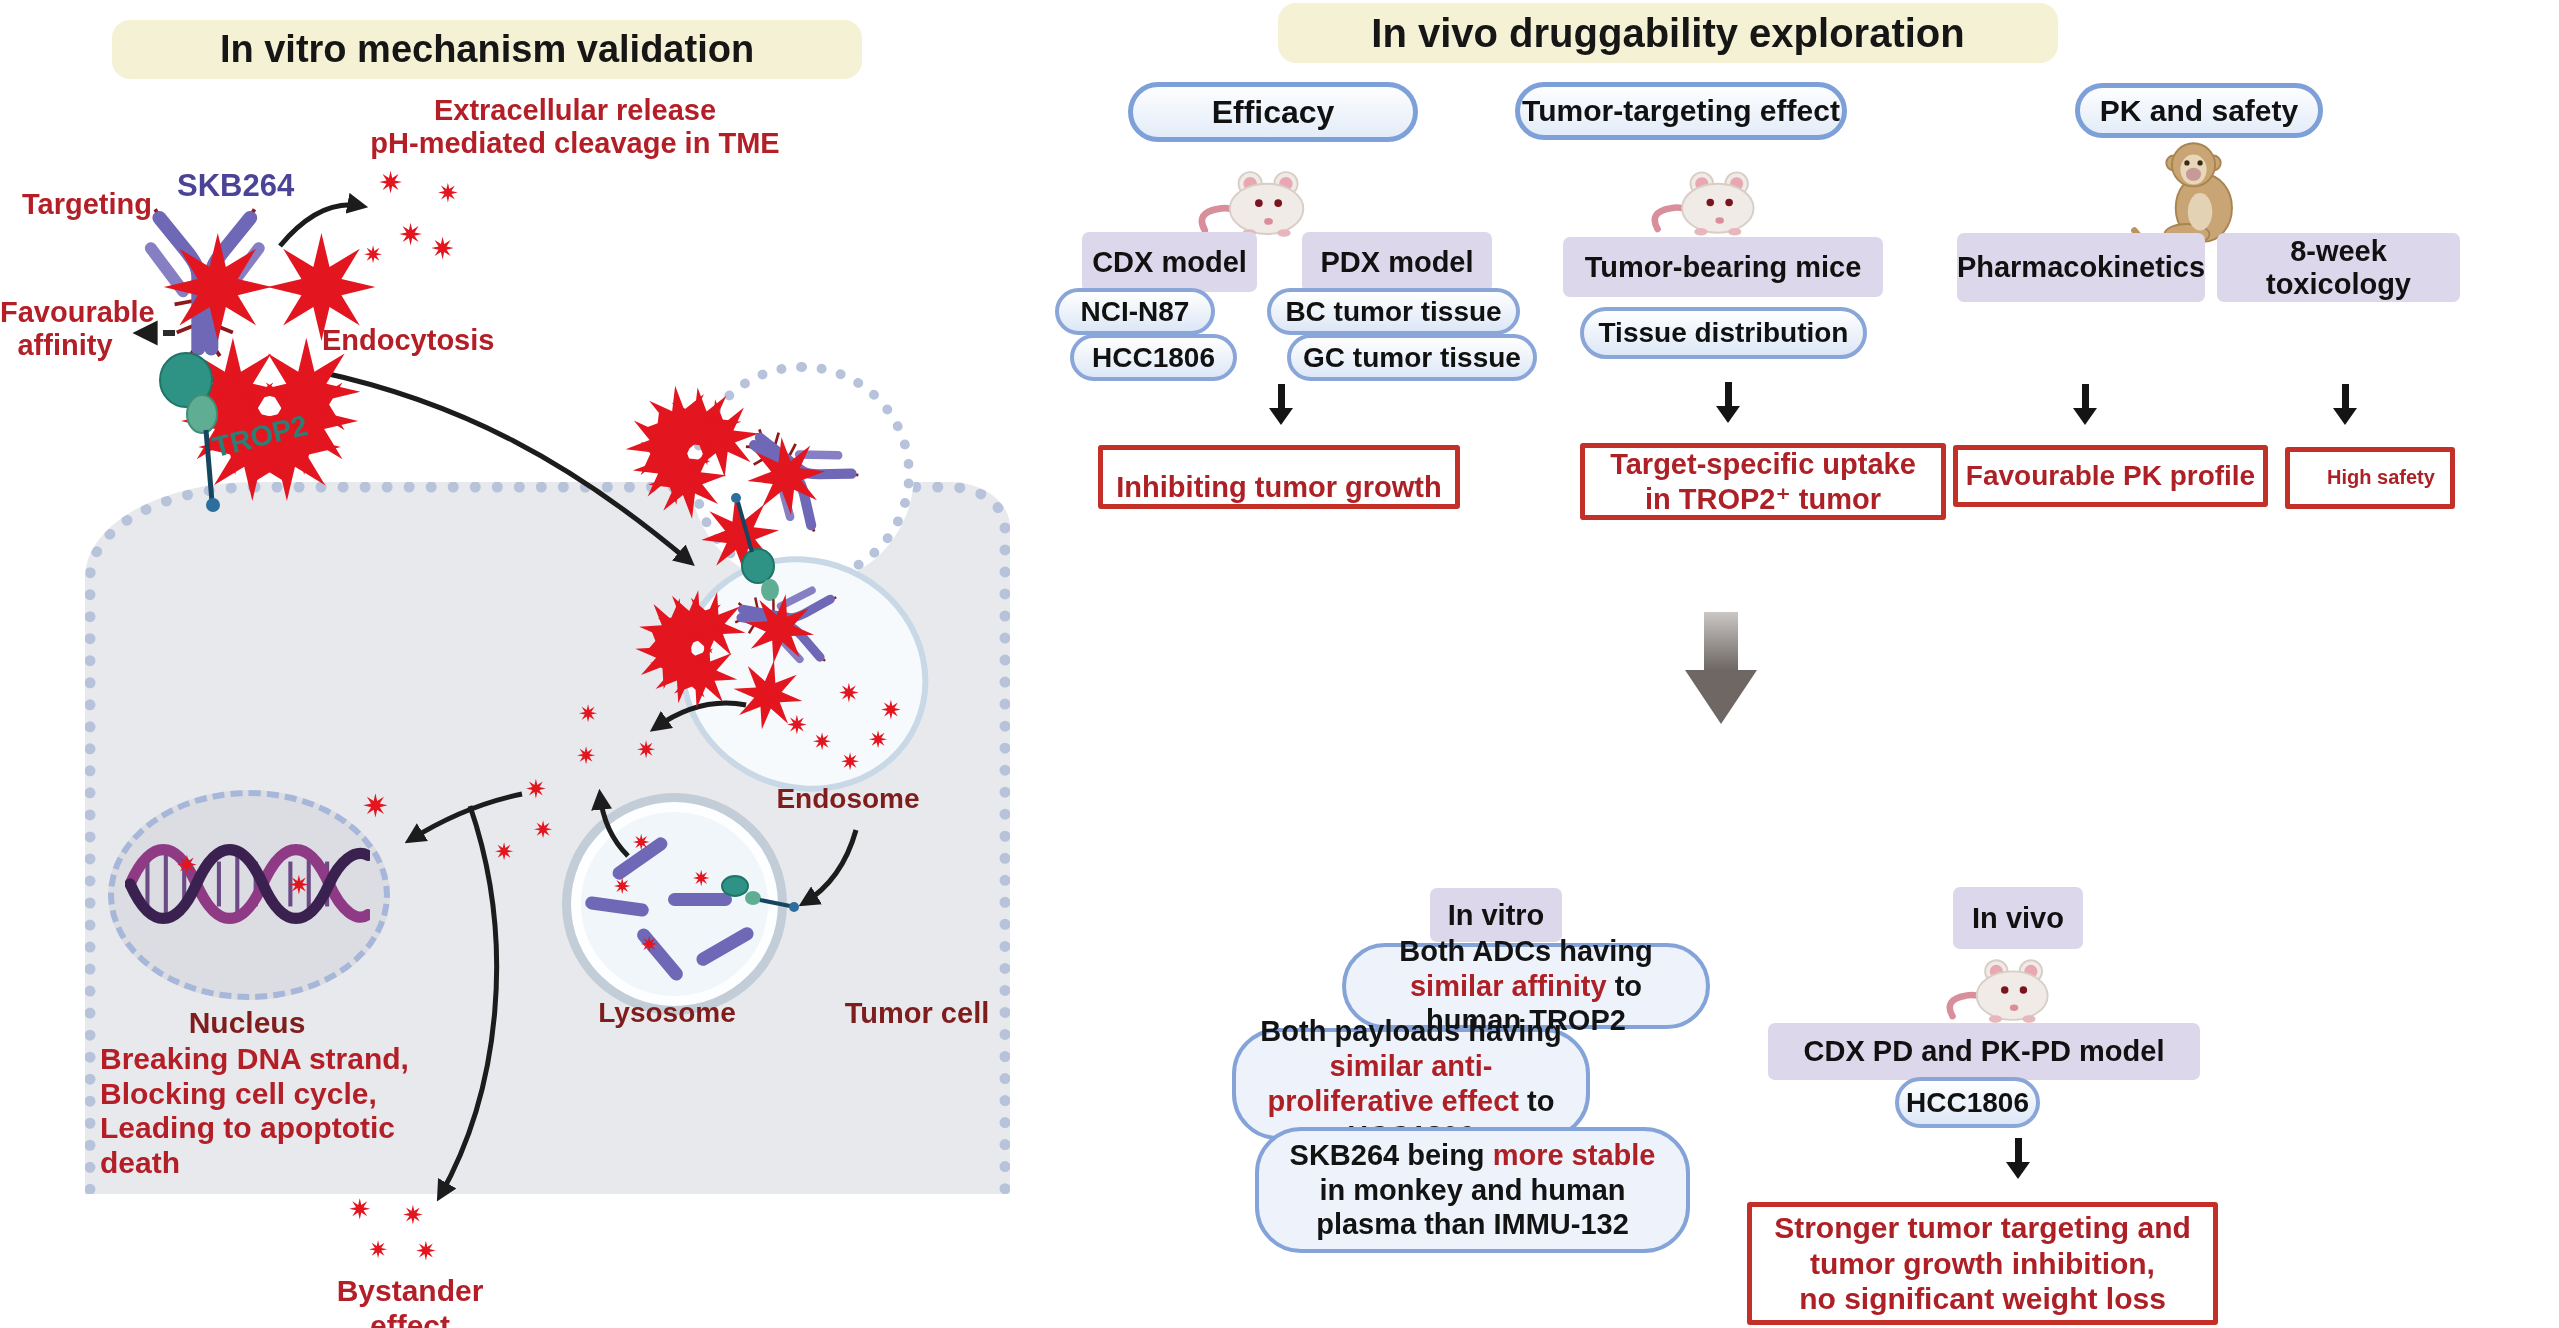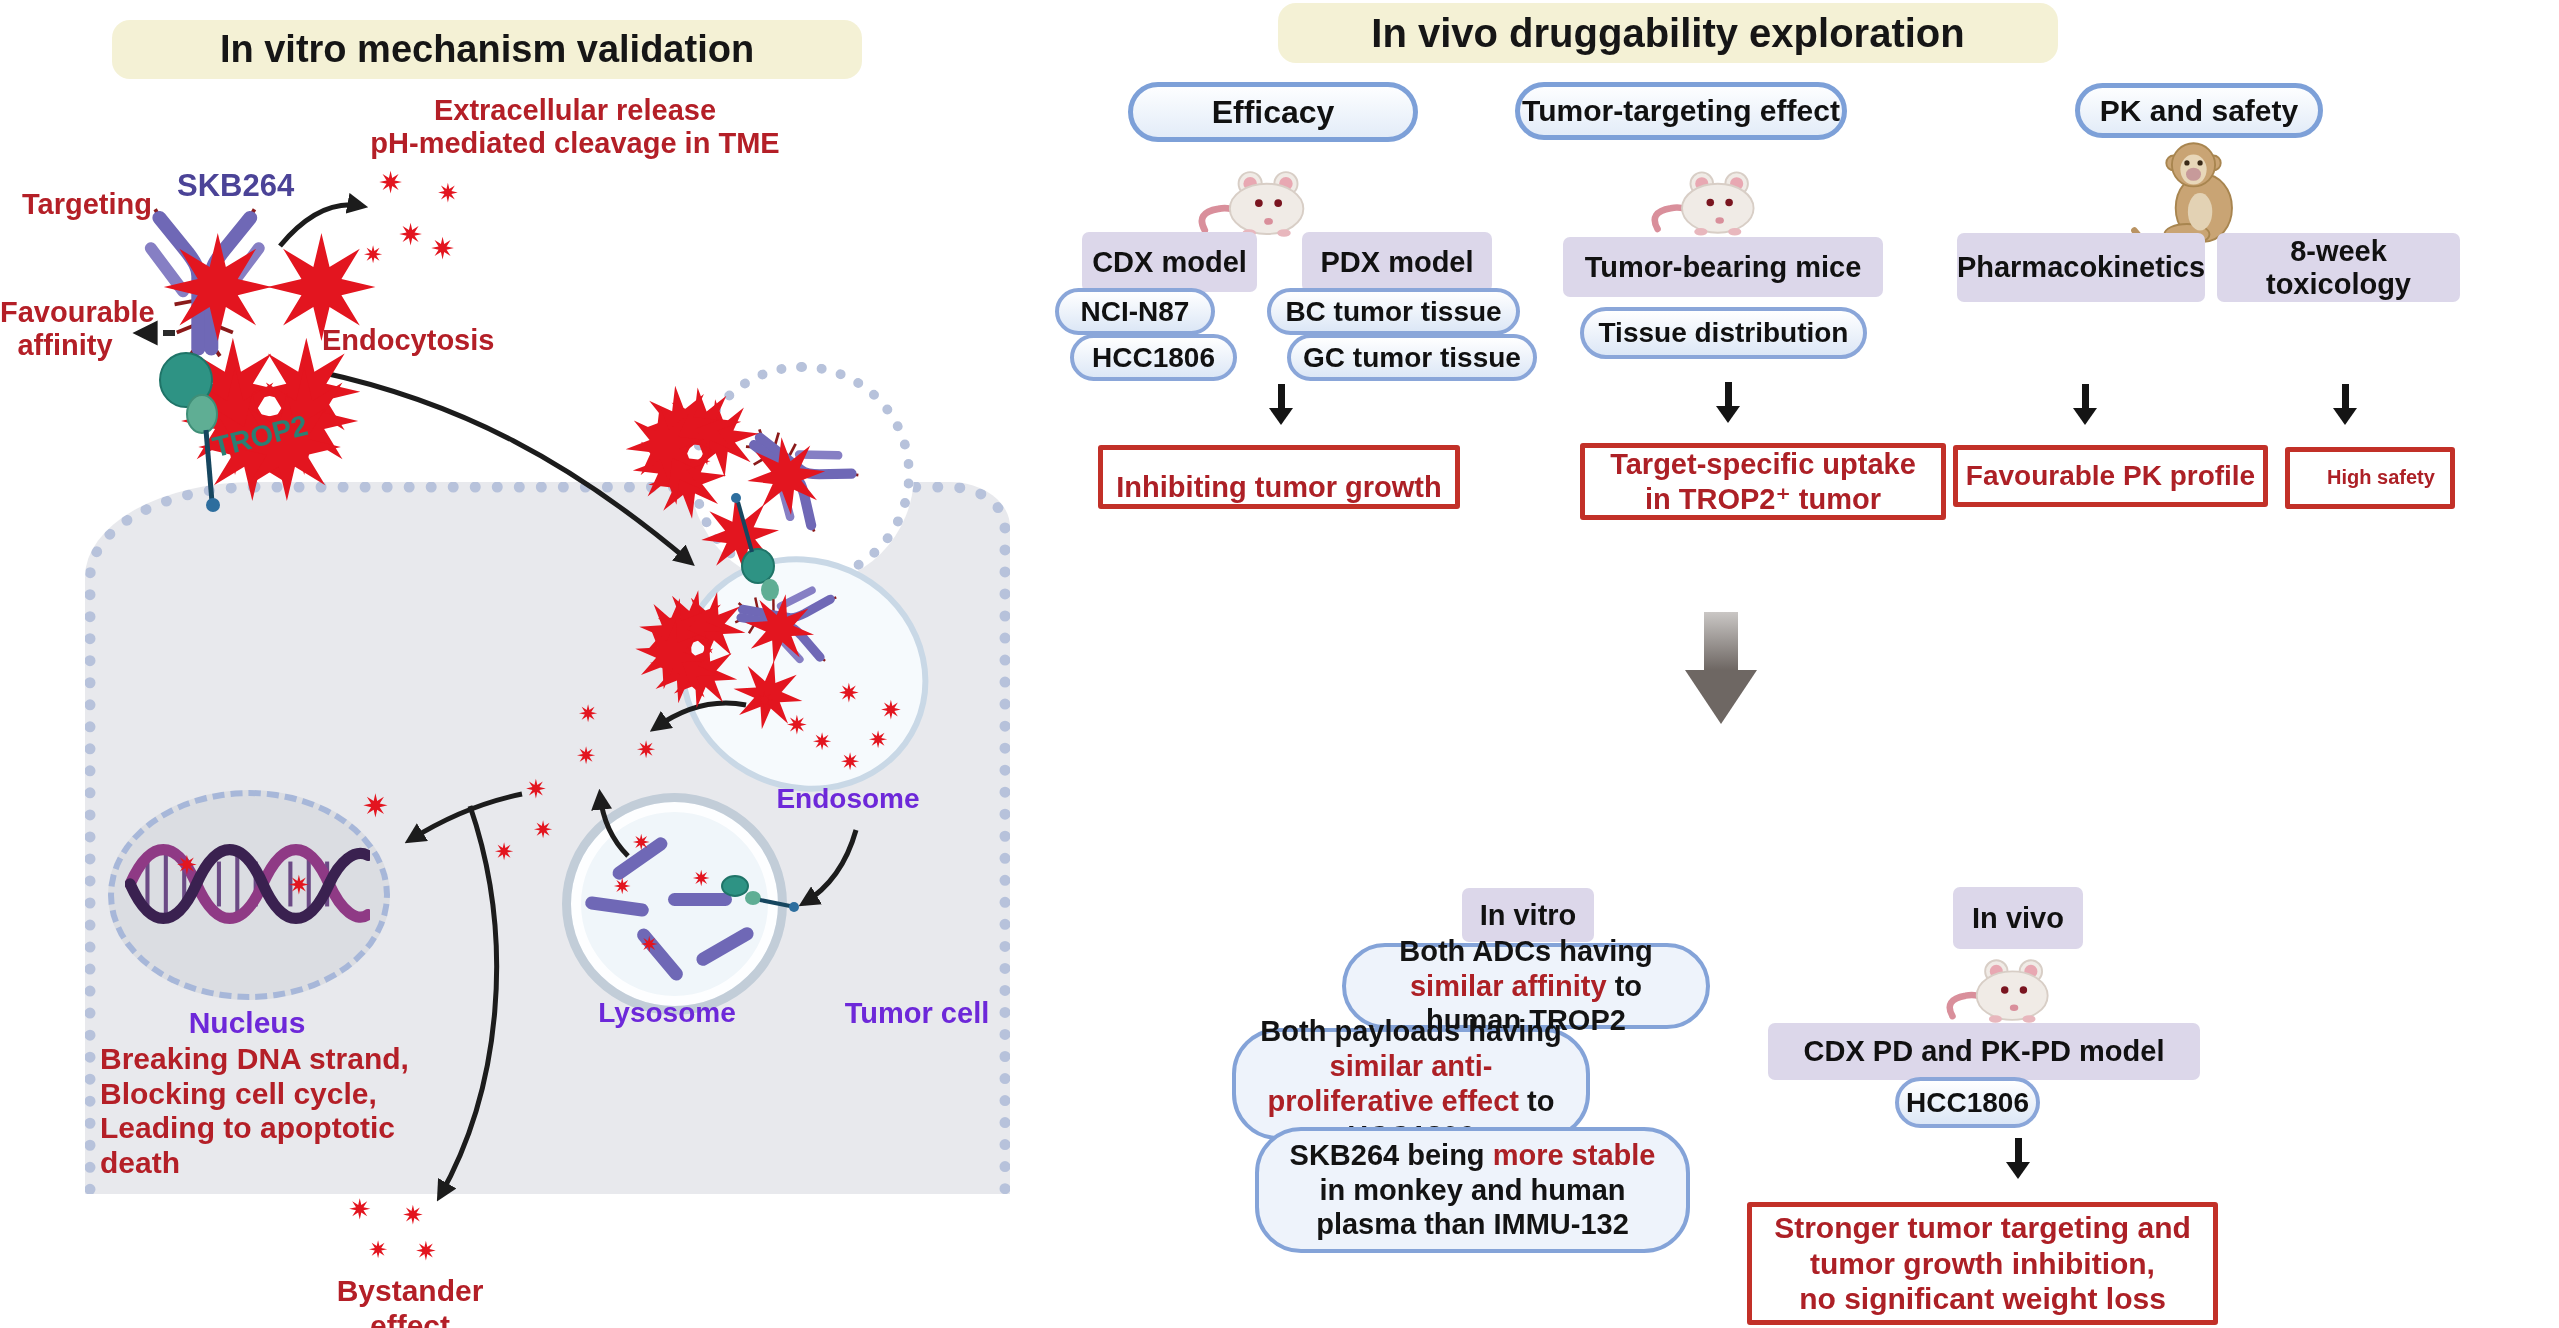--- a/index.html
+++ b/index.html
@@ -14,21 +14,21 @@
        display:flex;align-items:center;justify-content:center;font-weight:bold;color:#111;box-sizing:border-box;}
   .hpill{background:linear-gradient(180deg,#fdfeff,#e3ecf8);border:5px solid #7da0d8;border-radius:32px;
        display:flex;align-items:center;justify-content:center;font-weight:bold;color:#111;box-sizing:border-box;}
   .redbox{background:#fff;border:5px solid #c23028;color:#ad2026;font-weight:bold;display:flex;align-items:center;
        justify-content:center;text-align:center;white-space:pre-line;border-radius:3px;box-sizing:border-box;line-height:1.18;}
   .bub{background:#eef3fb;border:4px solid #84a3d8;border-radius:46px;display:flex;align-items:center;
        justify-content:center;text-align:center;font-weight:bold;color:#131313;padding:8px 22px;
        box-sizing:border-box;line-height:1.2;}
   .seg-red{color:#ad2026;}
   .redtxt{color:#b41f27;font-weight:bold;}
-  .blk{color:#6d28d9;font-weight:bold;}
+  .blk{color:#7f1d1d;font-weight:bold;}
   .prel{white-space:pre-line;}
   .ctr{text-align:center;}
   .star{position:absolute;color:#e3151f;line-height:1;font-family:"DejaVu Sans",sans-serif;z-index:6;}
   
   .cell{position:absolute;left:85px;top:482px;width:925px;height:712px;background:#e8e9ed;
         border:11px dotted #b7c2db;border-bottom:none;box-sizing:border-box;
         border-radius:170px 60px 0 0 / 95px 45px 0 0;z-index:1;}
   .pit{position:absolute;left:690px;top:362px;width:224px;height:224px;border-radius:50%;
        background:#ffffff;border:10px dotted #b7c2db;box-sizing:border-box;z-index:2;}
   .endosome{position:absolute;left:678px;top:558px;width:252px;height:232px;border-radius:50%;
@@ -345,21 +345,21 @@
   <div class="abs redbox" style="left:2285px;top:447px;width:170px;height:62px;font-size:20px;padding-left:22px;">
     <span class="prel">High safety</span>
   </div>
 
   <div class="bigarr" style="left:1685px;top:612px;">
     <div class="sh"></div>
       <div class="hd"></div>
   </div>
 
 
-  <div class="abs lav" style="left:1430px;top:888px;width:132px;height:54px;font-size:29px;margin-left:32px;">
+  <div class="abs lav" style="left:1430px;top:888px;width:132px;height:54px;font-size:29px;">
     <span>In vitro</span>
   </div>
   <div class="abs lav" style="left:1953px;top:887px;width:130px;height:62px;font-size:29px;">
     <span>In vivo</span>
   </div>
 
   <div class="abs bub" style="left:1342px;top:943px;width:368px;height:86px;font-size:29px;">
       <span><span>Both ADCs having </span><span class="seg-red">similar affinity</span><span> to human TROP2</span></span>
     </div>
   <div class="abs bub" style="left:1232px;top:1028px;width:358px;height:112px;font-size:29px;">

